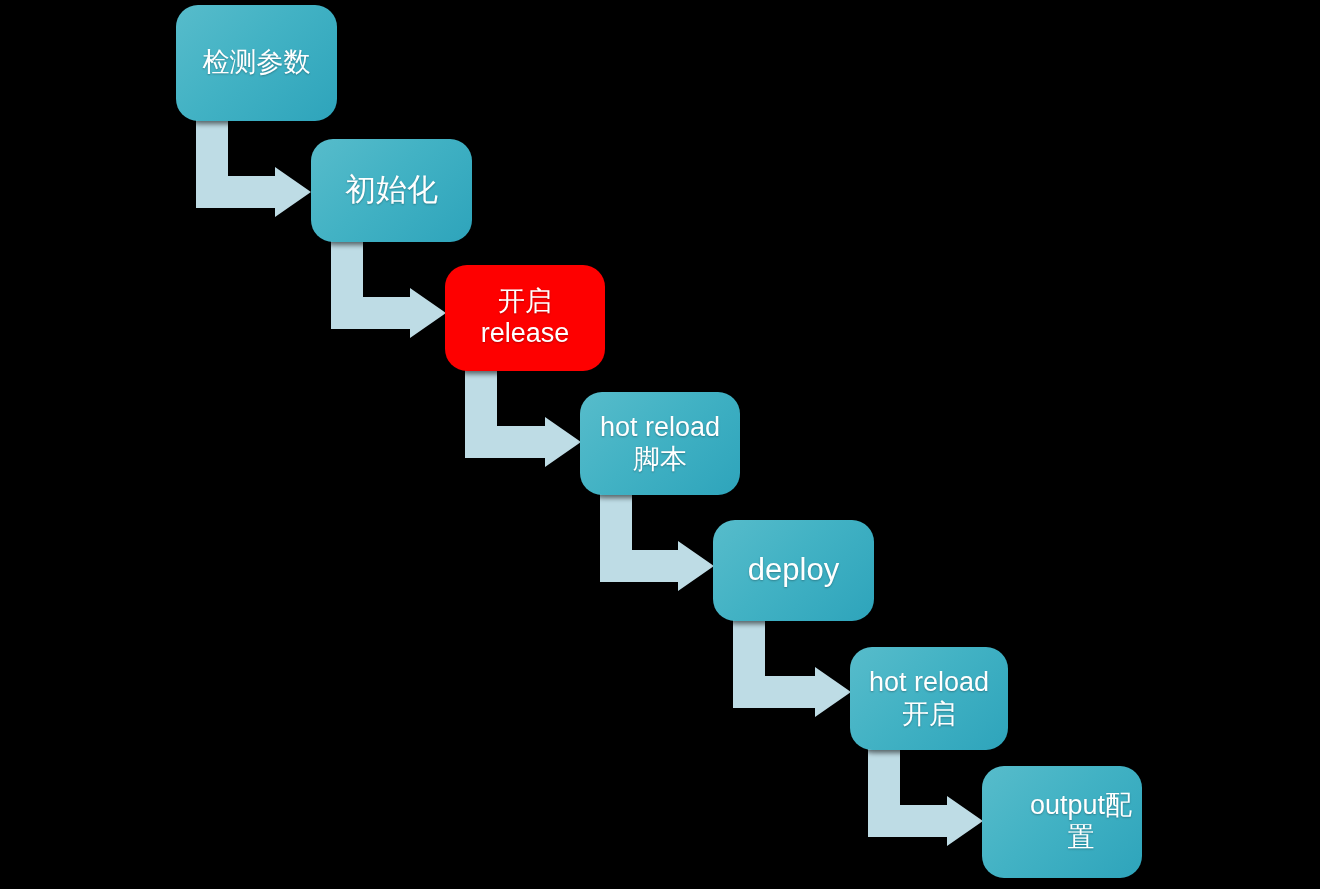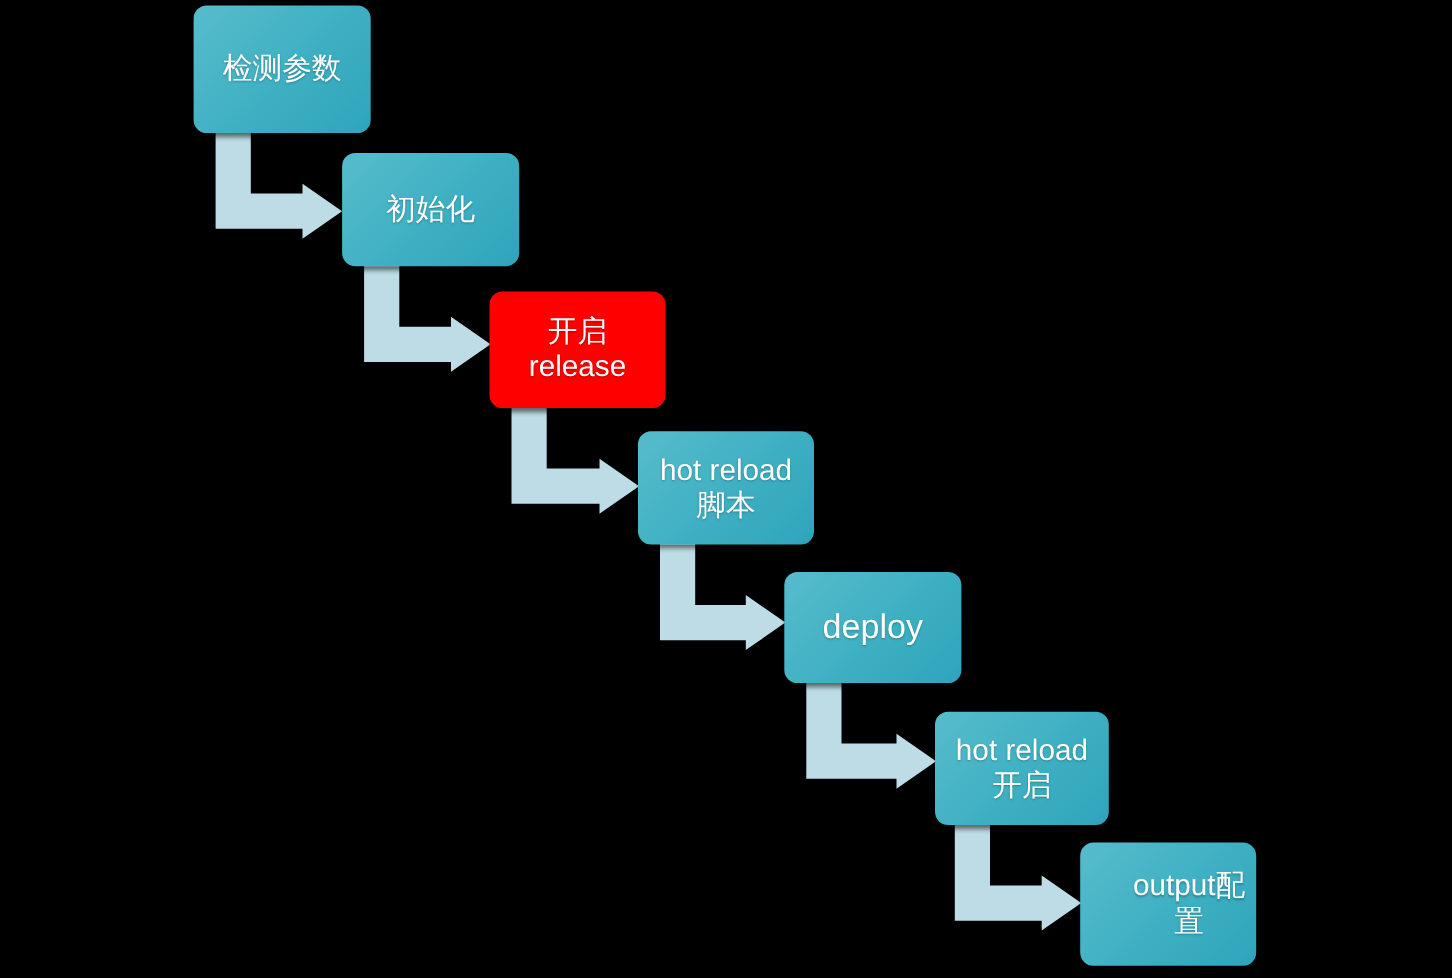--- a/index.html
+++ b/index.html
@@ -10,21 +10,21 @@
   #canvas {
     position: relative;
     width: 1320px;
     height: 889px;
     background: #000000;
     overflow: hidden;
     font-family: "Liberation Sans", sans-serif;
   }
   .node {
     position: absolute;
-    border-radius: 12px;
+    border-radius: 22px;
     display: flex;
     align-items: center;
     justify-content: center;
     text-align: center;
     color: #ffffff;
     line-height: 1.18;
     box-sizing: border-box;
     padding: 4px 8px;
     z-index: 3;
   }
@@ -85,21 +85,21 @@
         <svg width="115" height="90" viewBox="0 0 115 90">
           <polygon points="0,0 32,0 32,58 79,58 79,49 115,74 79,99 79,90 0,90" fill="#bedce5"></polygon>
         </svg>
       </div>
     </div>
   <div id="node-layer">
       <div class="node node-teal" style="left: 176px; top: 5px; width: 161px; height: 116px;">
         <span class="node-label" style="font-size: 27px;">检测参数</span>
       </div>
       <div class="node node-teal" style="left: 311px; top: 139px; width: 161px; height: 103px;">
-        <span class="node-label" style="font-size: 27px;">初始化</span>
+        <span class="node-label" style="font-size: 31px;">初始化</span>
       </div>
       <div class="node node-red" style="left: 445px; top: 265px; width: 160px; height: 106px;">
         <span class="node-label" style="font-size: 27px;">开启
 release</span>
       </div>
       <div class="node node-teal" style="left: 580px; top: 392px; width: 160px; height: 103px;">
         <span class="node-label" style="font-size: 27px;">hot reload
 脚本</span>
       </div>
       <div class="node node-teal" style="left: 713px; top: 520px; width: 161px; height: 101px;">

